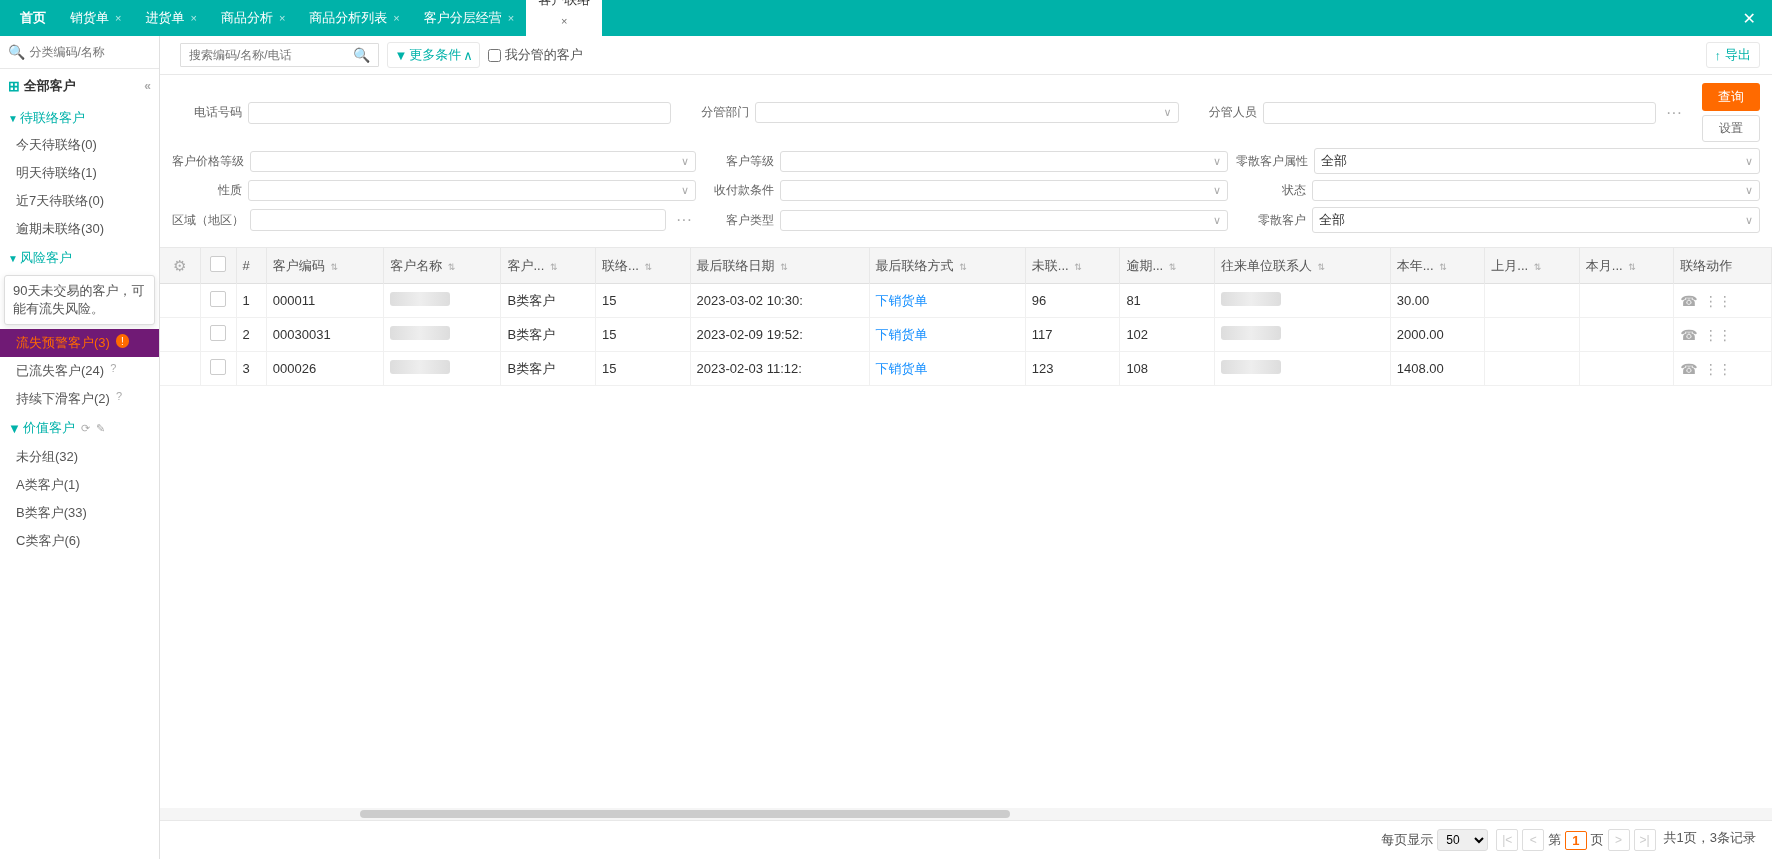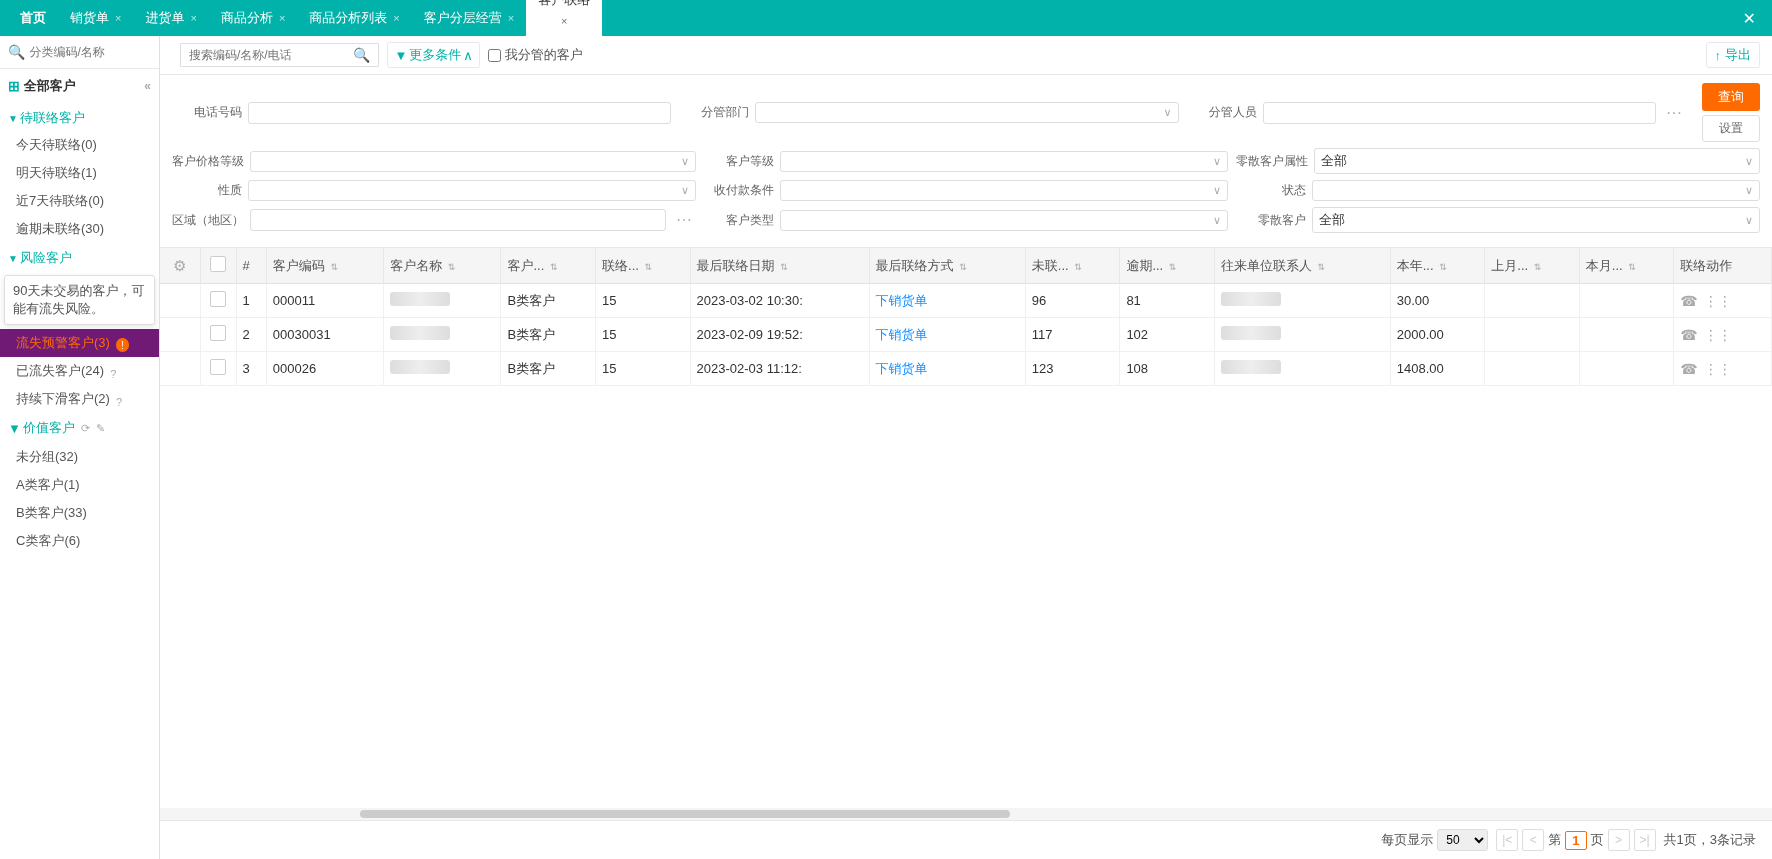--- a/index.html
+++ b/index.html
@@ -105,21 +105,21 @@
       gap: 2px;
       cursor: pointer;
     }
     .sidebar-section-title .triangle { font-size: 10px; }
     .sidebar-item {
       padding: 5px 8px 5px 16px;
       color: #555;
       font-size: 12px;
       cursor: pointer;
       display: flex;
-      align-items: flex-end;
+      align-items: flex-start;
       gap: 4px;
     }
     .sidebar-item.active {
       color: #ff6a00;
       background: #701a75;
     }
     .sidebar-item .item-badge {
       display: inline-flex;
       align-items: center;
       justify-content: center;
@@ -366,21 +366,20 @@
       background: linear-gradient(90deg, #ddd 0%, #eee 50%, #ddd 100%);
       border-radius: 3px;
       min-width: 60px;
       display: inline-block;
       height: 14px;
     }
 
     
     .pagination-bar {
       display: flex;
-      align-items: center;
       justify-content: flex-end;
       padding: 8px 16px;
       background: #fff;
       border-top: 1px solid #e8e8e8;
       gap: 8px;
       font-size: 12px;
       color: #555;
     }
     .page-size-select {
       display: flex;

